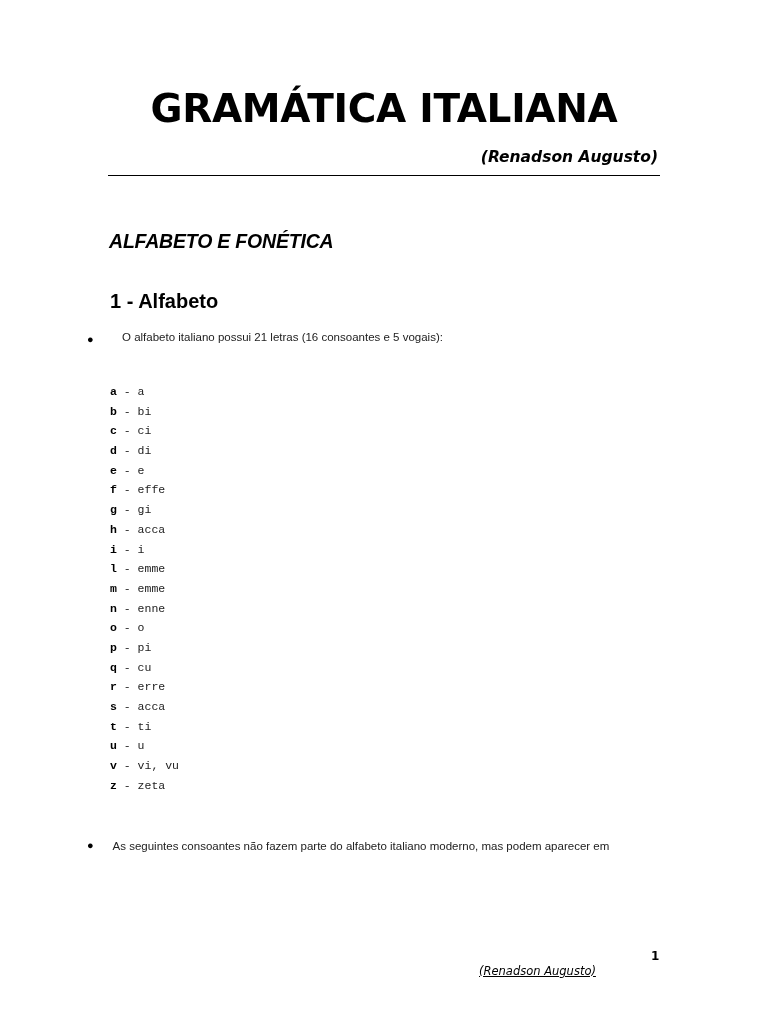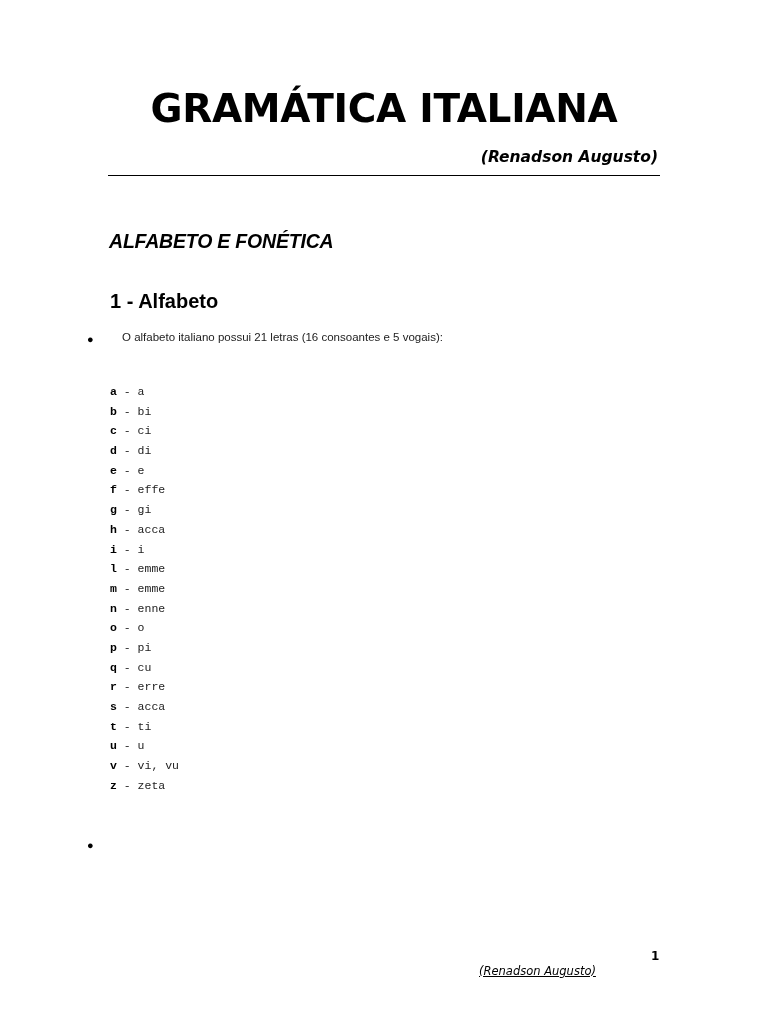--- a/index.html
+++ b/index.html
@@ -87,16 +87,17 @@
   <li><span class="letter">r</span><span> - erre</span></li>
   <li><span class="letter">s</span><span> - acca</span></li>
   <li><span class="letter">t</span><span> - ti</span></li>
   <li><span class="letter">u</span><span> - u</span></li>
   <li><span class="letter">v</span><span> - vi, vu</span></li>
   <li><span class="letter">z</span><span> - zeta</span></li>
 </ul>
 
 <span class="abs bullet-dot" style="left:87px; top:839px;">●</span>
 <div class="abs bullet-text para2">
+  <div style="white-space:pre;"> As seguintes consoantes não fazem parte do alfabeto italiano moderno, mas podem aparecer em</div>
 </div>
 
 <div class="abs page-num">1</div>
 <div class="abs footer">(Renadson Augusto)</div>
 
 </body></html>

